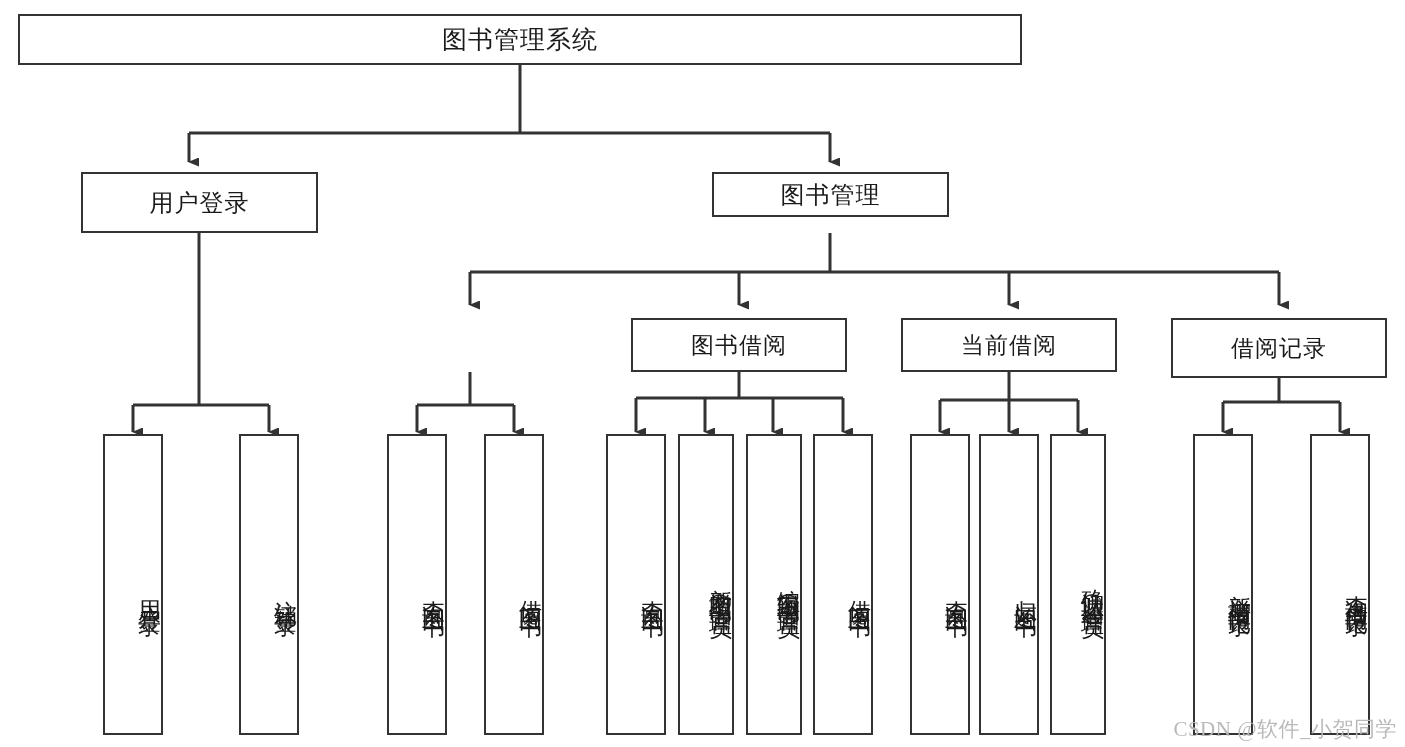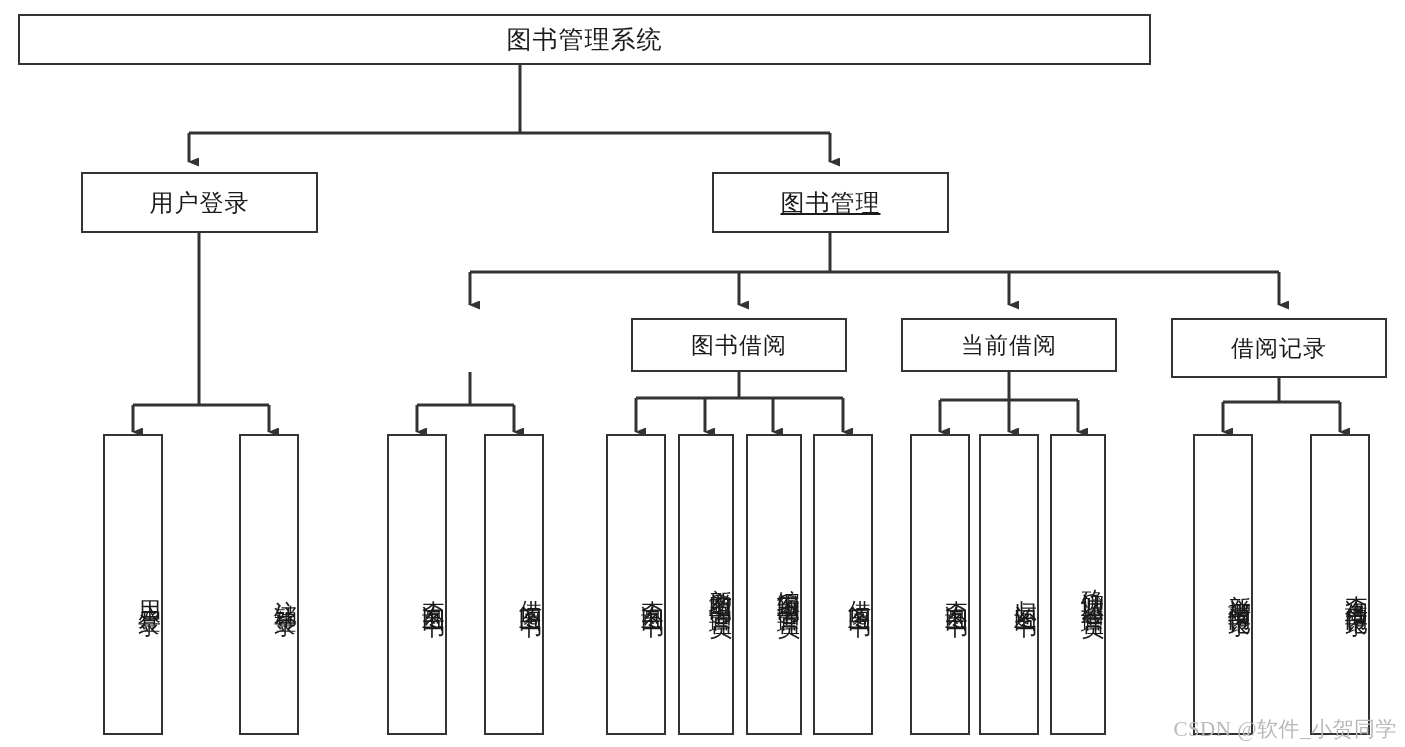--- a/index.html
+++ b/index.html
@@ -95,25 +95,25 @@
       <line x1="1009" y1="400" x2="1009" y2="432" marker-end="url(#arrow)"></line>
       <line x1="1078" y1="400" x2="1078" y2="432" marker-end="url(#arrow)"></line>
 
       <line x1="1279" y1="372" x2="1279" y2="402"></line>
       <line x1="1223" y1="402" x2="1340" y2="402"></line>
       <line x1="1223" y1="402" x2="1223" y2="432" marker-end="url(#arrow)"></line>
       <line x1="1340" y1="402" x2="1340" y2="432" marker-end="url(#arrow)"></line>
     </g>
   </svg>
 
-  <div class="node root" style="left:18px;top:14px;width:1133px;height:51px;">图书管理系统</div>
+  <div class="node root" style="left:18px;top:14px;width:1004px;height:51px;">图书管理系统</div>
 
   <div class="node lvl1" style="left:81px;top:172px;width:237px;height:61px;">用户登录</div>
 
-  <div class="node lvl1" style="left:712px;top:172px;width:237px;height:61px;text-decoration:underline;">图书管理</div>
+  <div class="node lvl1" style="left:712px;top:172px;width:237px;height:45px;">图书管理</div>
 
 
   <div class="node lvl2" style="left:631px;top:318px;width:216px;height:54px;">图书借阅</div>
 
   <div class="node lvl2" style="left:901px;top:318px;width:216px;height:54px;">当前借阅</div>
 
   <div class="node lvl2" style="left:1171px;top:318px;width:216px;height:60px;">借阅记录</div>
 
   <div class="node leaf" style="left:103px;top:434px;width:60px;height:301px;">用户登录</div>
 

